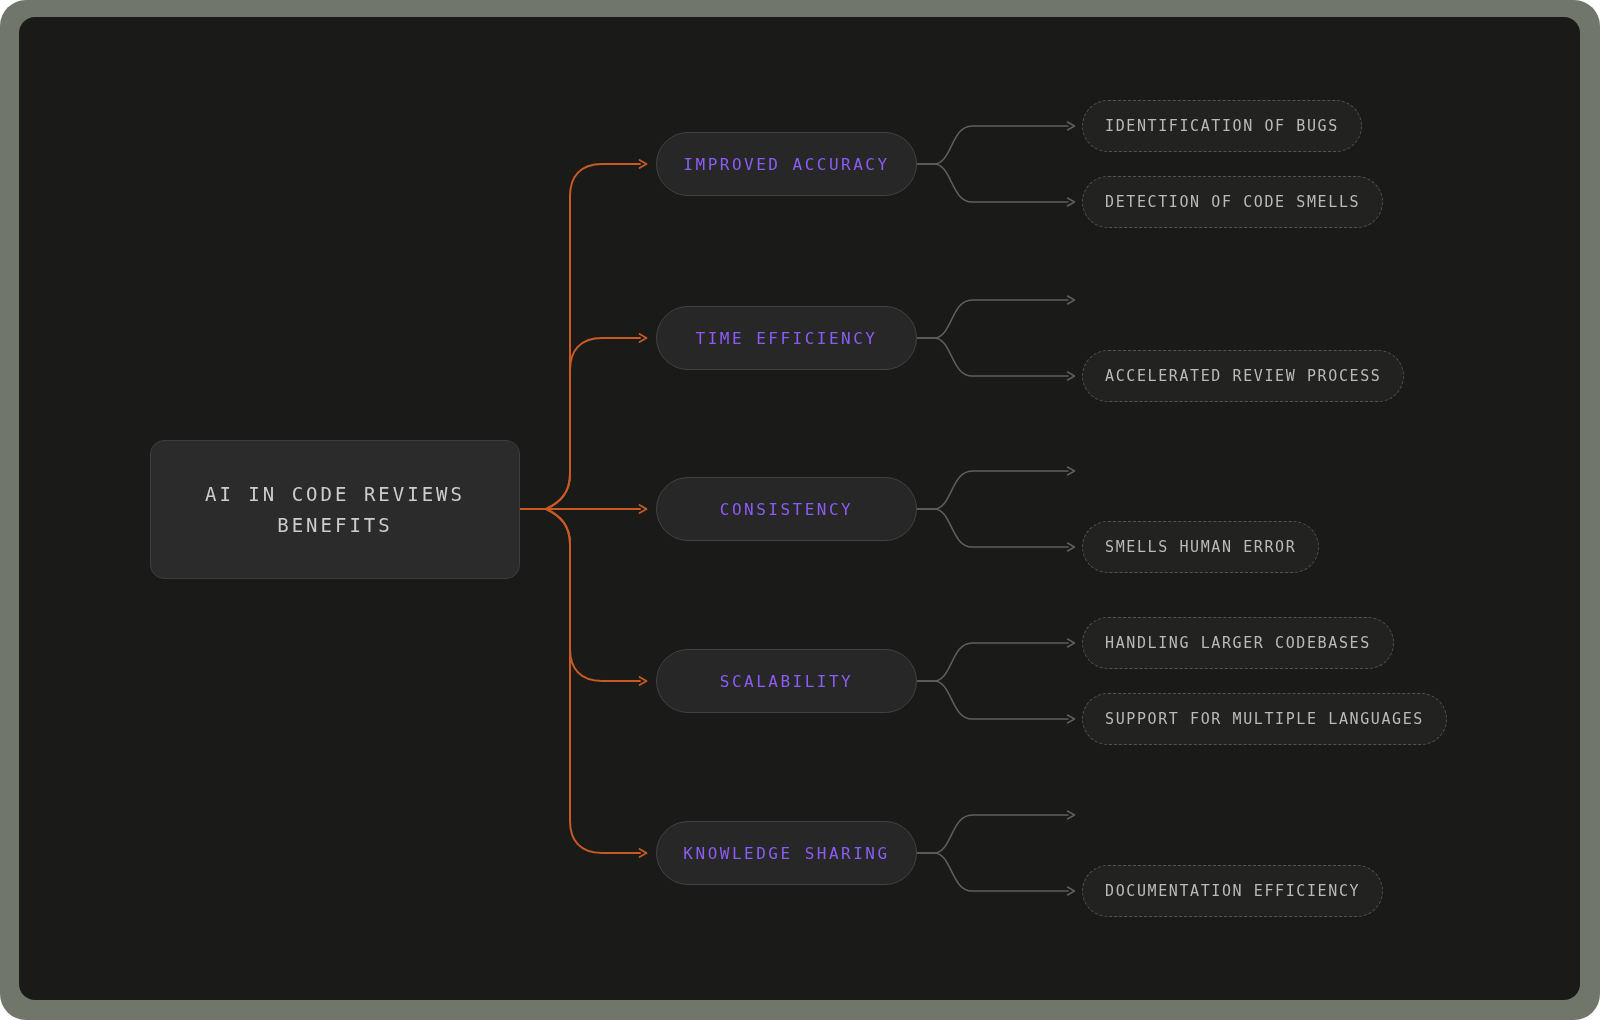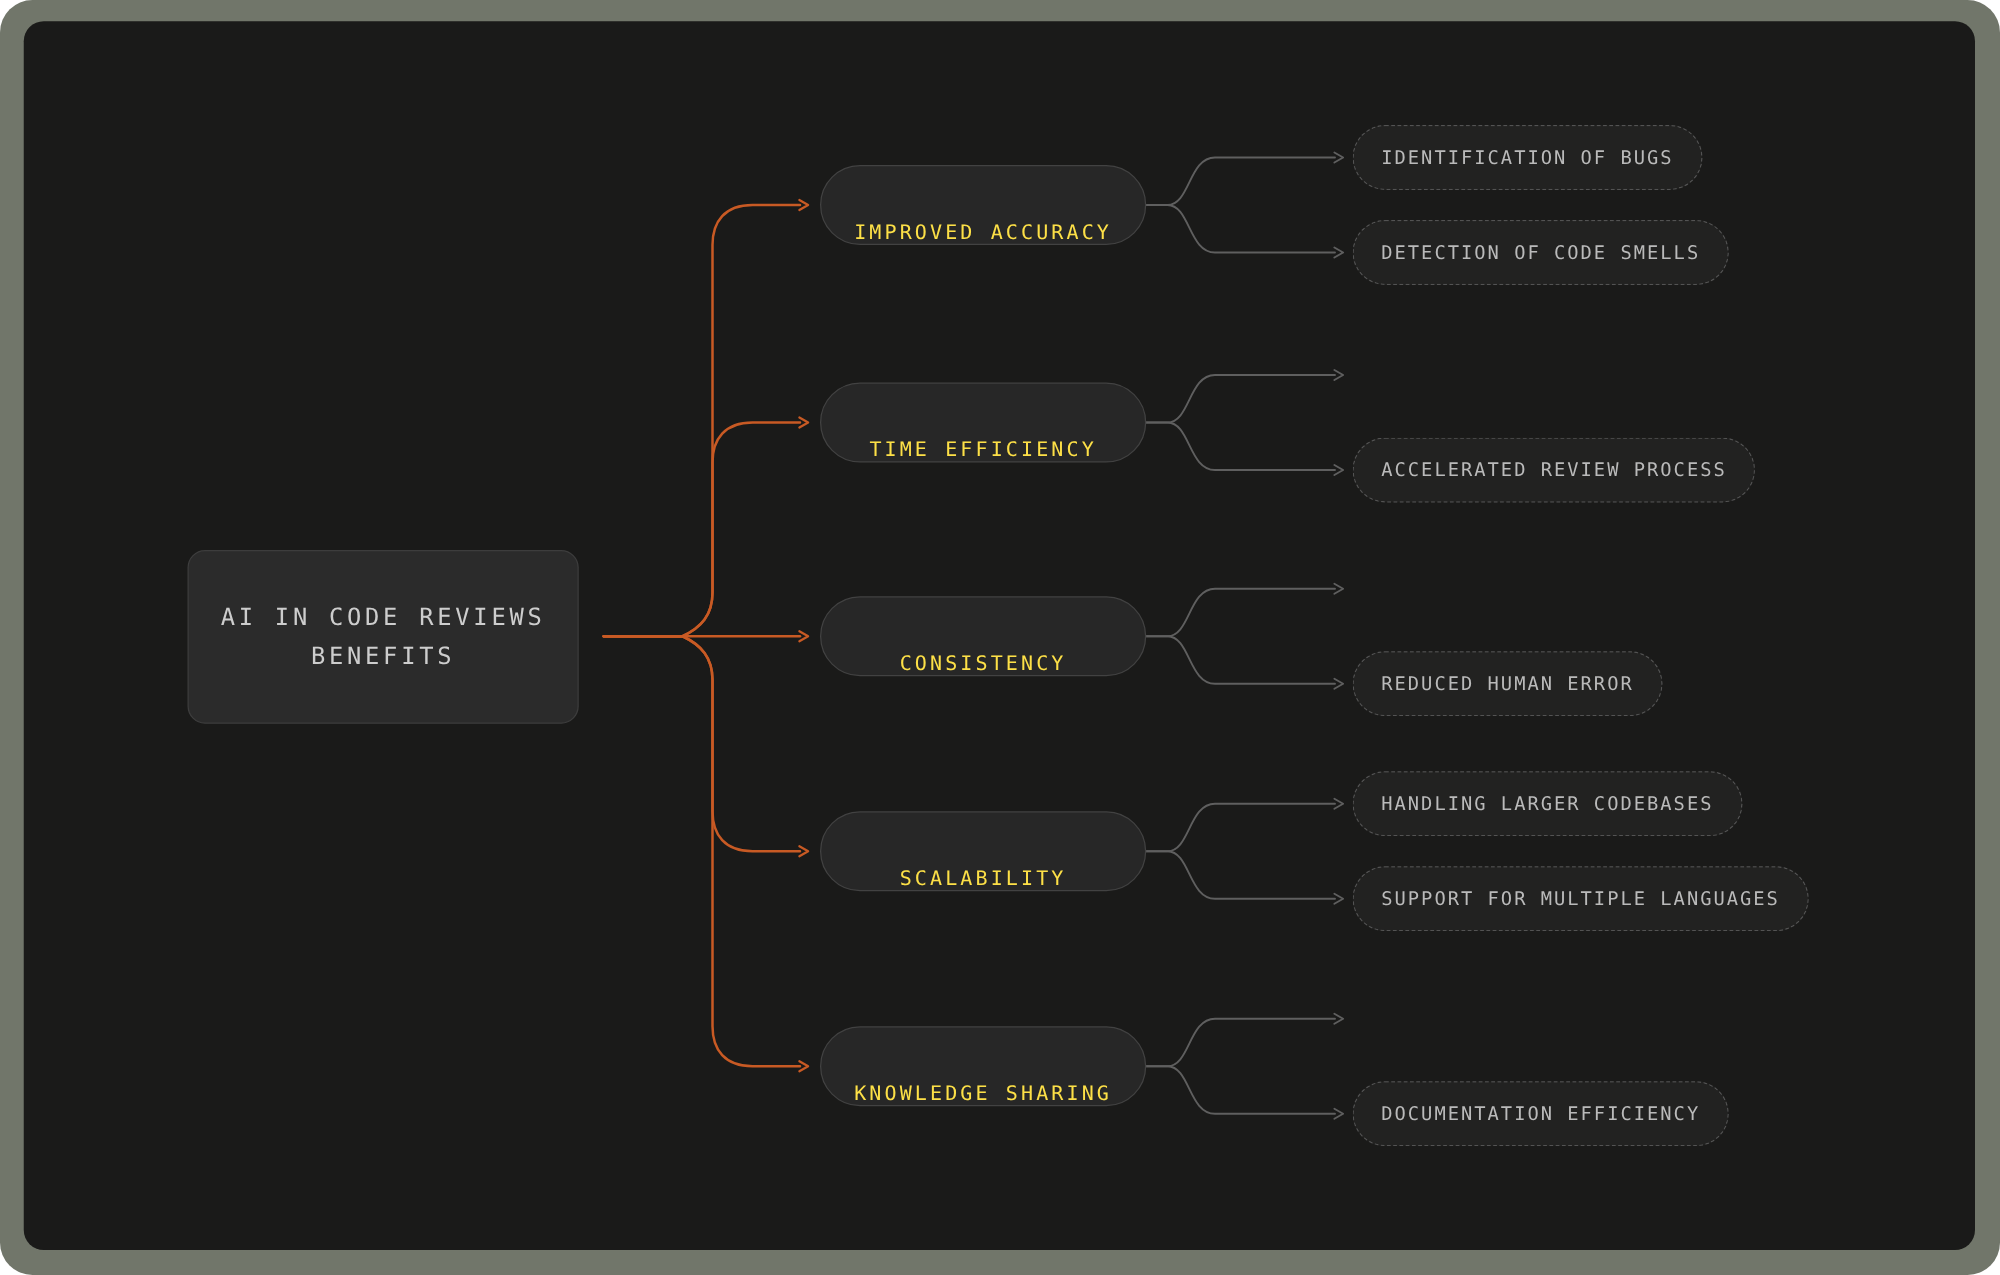--- a/index.html
+++ b/index.html
@@ -11,29 +11,29 @@
   .canvas{
     position:absolute;top:17px;left:19px;right:20px;bottom:20px;
     background:#1a1a19;border-radius:16px;overflow:hidden;
   }
   .edges{position:absolute;top:0;left:0;width:100%;height:100%;}
   .node{
     position:absolute;display:flex;align-items:center;justify-content:center;
     box-sizing:border-box;white-space:nowrap;
   }
   .root-node{
-    left:131px;top:423px;width:313px;height:139px;
+    left:131px;top:423px;width:370px;height:139px;
     background:#2b2b2b;border:1px solid #3d3d3d;border-radius:14px;
     color:#cdcdcd;font-size:19px;letter-spacing:3px;
     flex-direction:column;line-height:31px;text-align:center;
   }
   .branch-node{
     left:637px;width:261px;height:64px;
     background:#272727;border:1px solid #424242;border-radius:32px;
-    color:#fde047;font-size:16px;letter-spacing:2.5px;align-items:flex-end;
+    color:#8b5cf6;font-size:16px;letter-spacing:2.5px;
   }
   .leaf-node{
     left:1063px;height:52px;padding:16px 22px;
     background:#222221;border:1px dashed #535353;border-radius:26px;
     color:#bababa;font-size:15px;letter-spacing:1.6px;
     display:inline-flex;
   }
 </style>
 </head>
 <body>
@@ -97,21 +97,21 @@
     <div class="node leaf-node" style="top:83px">
       <span>IDENTIFICATION OF BUGS</span>
     </div>
     <div class="node leaf-node" style="top:159px">
       <span>DETECTION OF CODE SMELLS</span>
     </div>
     <div class="node leaf-node" style="top:333px">
       <span>ACCELERATED REVIEW PROCESS</span>
     </div>
     <div class="node leaf-node" style="top:504px">
-      <span>REDUCED HUMAN ERROR</span>
+      <span>SMELLS HUMAN ERROR</span>
     </div>
     <div class="node leaf-node" style="top:600px">
       <span>HANDLING LARGER CODEBASES</span>
     </div>
     <div class="node leaf-node" style="top:676px">
       <span>SUPPORT FOR MULTIPLE LANGUAGES</span>
     </div>
     <div class="node leaf-node" style="top:848px">
       <span>DOCUMENTATION EFFICIENCY</span>
     </div>

